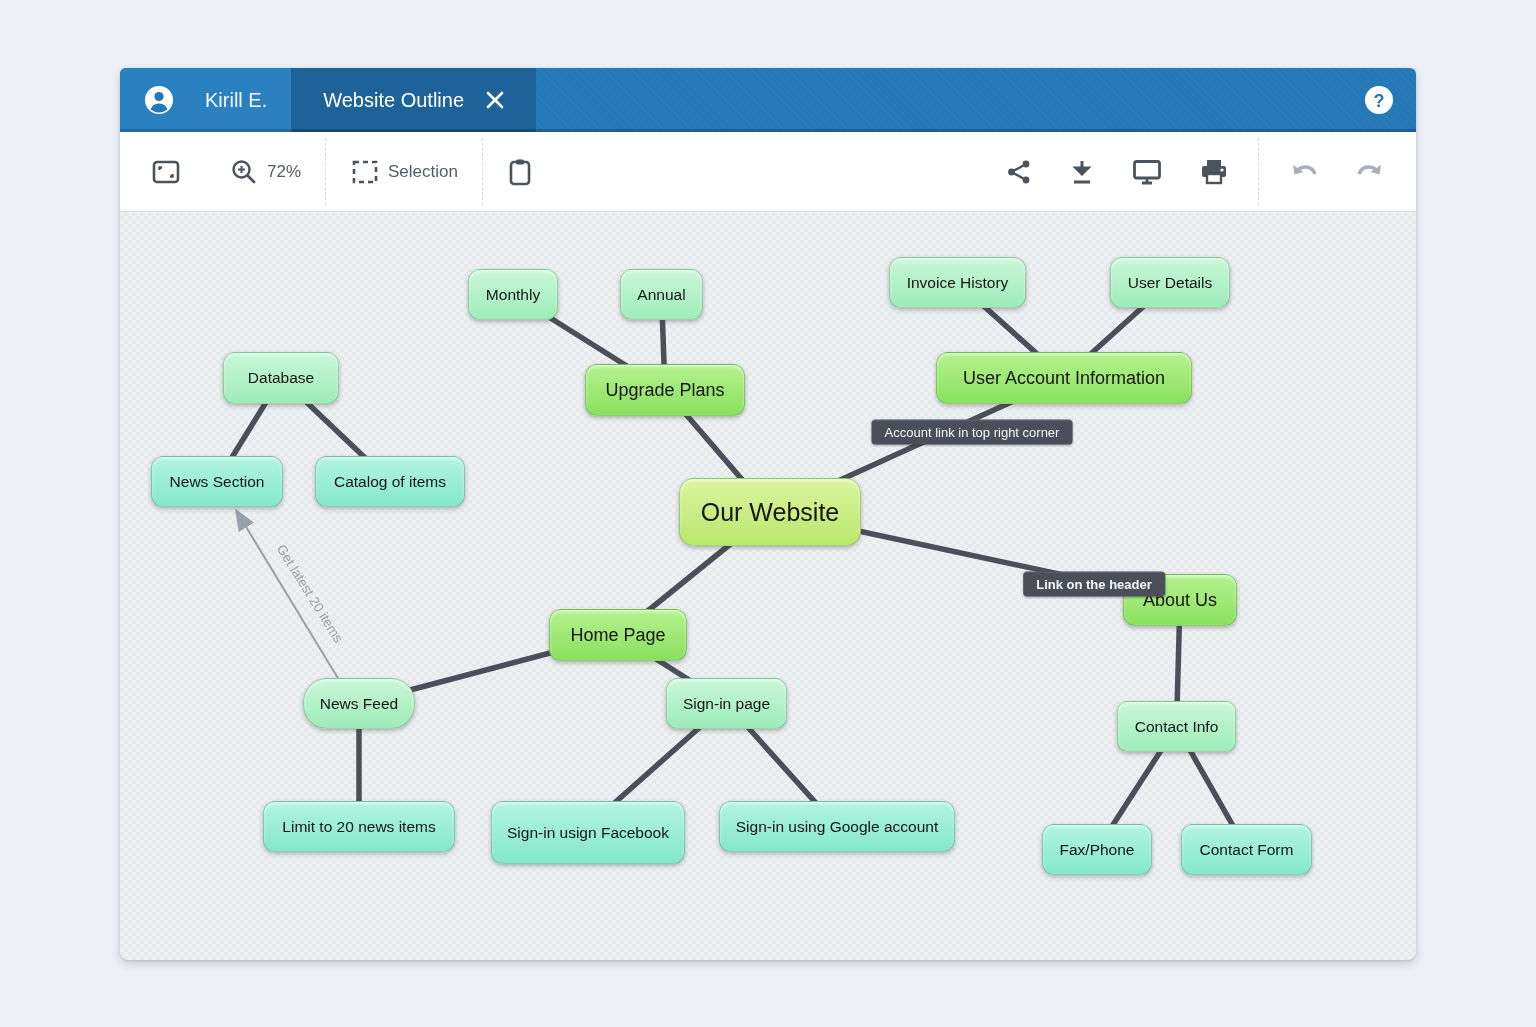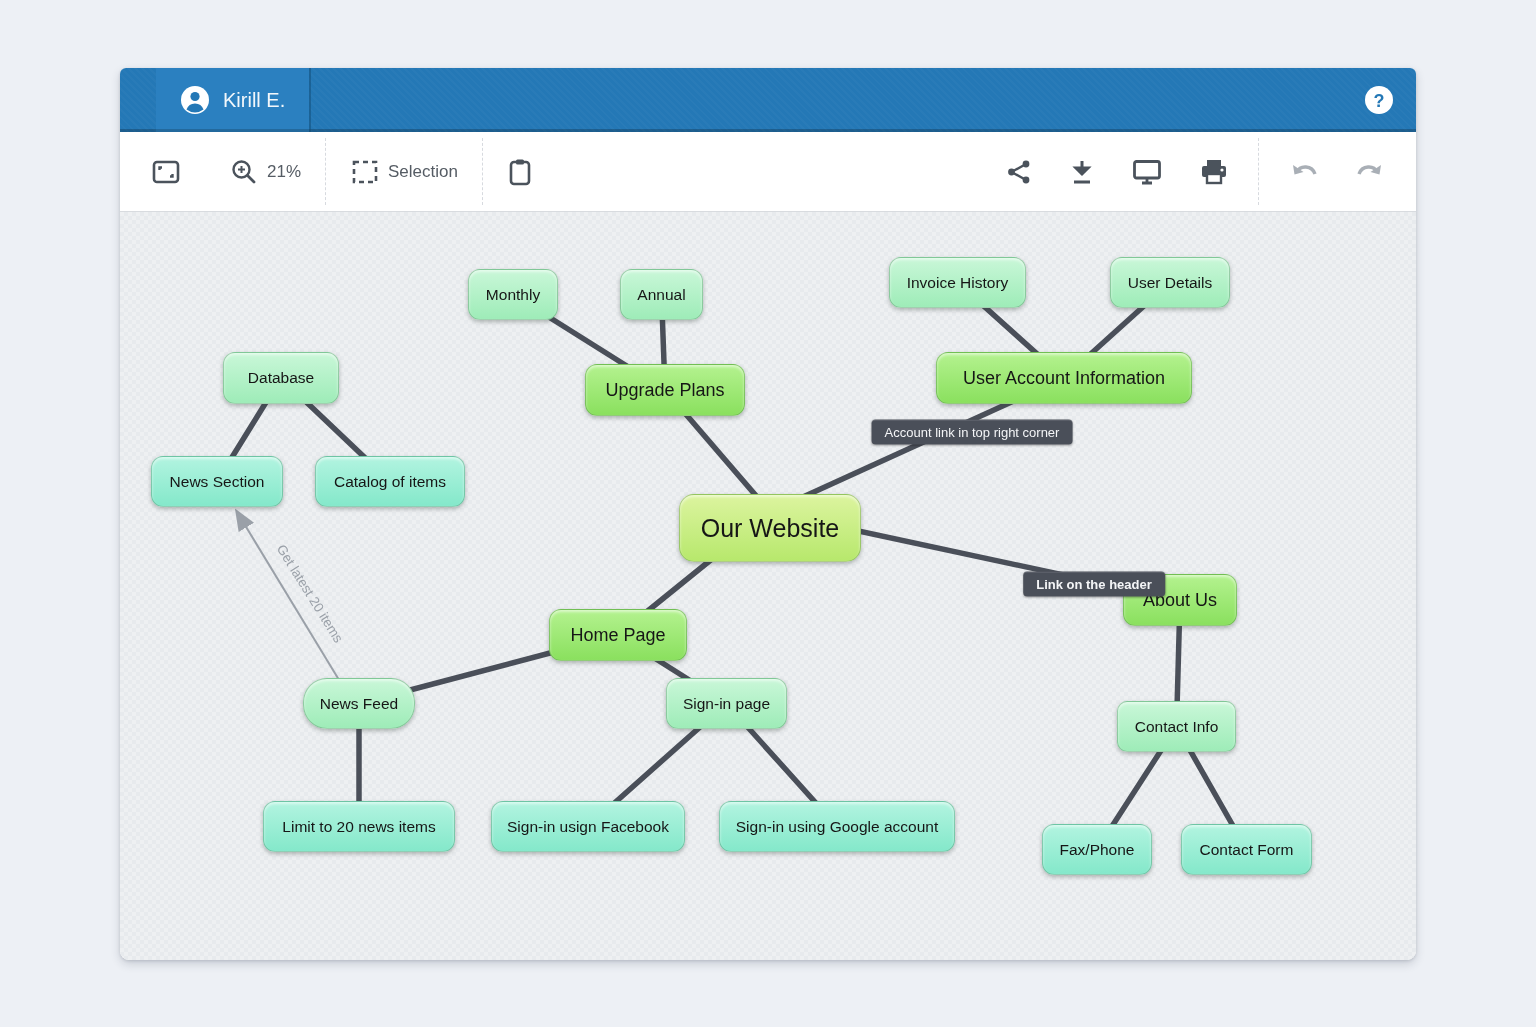--- a/index.html
+++ b/index.html
@@ -18,25 +18,24 @@
   }
   
   .titlebar{
     height:64px;background:var(--header);
     display:flex;align-items:stretch;
     box-shadow:inset 0 -3px 0 rgba(0,0,0,.22);
     background-image:repeating-linear-gradient(45deg,rgba(255,255,255,.025) 0 2px,transparent 2px 5px);
     color:#fff;
   }
   .tb-section{
-    display:flex;align-items:center;gap:13px;padding:0 24px;
+    display:flex;align-items:center;gap:31px;padding:0 24px;
     background:var(--header_light);
     box-shadow:inset 0 -3px 0 rgba(0,0,0,.18);
     cursor:pointer;
-    margin-left:36px;
   }
   .tb-section .label{font-size:20px;color:#f2f7fb;}
   .tb-sep{width:2px;background:rgba(15,70,110,.45);}
   .tb-tab{
     display:flex;align-items:center;gap:20px;padding:0 30px;
     background:var(--header_tab);
     box-shadow:inset 0 -3px 0 rgba(0,0,0,.25);
     cursor:pointer;
   }
   .tb-tab .label{font-size:20px;color:#fff;}
@@ -67,21 +66,21 @@
   #edge-svg line.edge{stroke:var(--edge);stroke-width:5.5;stroke-linecap:round;}
   #edge-svg line.annot{stroke:var(--arrow);stroke-width:2;}
   .arrow-label{fill:#9aa0a8;font-size:13.5px;font-family:"Liberation Sans",sans-serif;text-anchor:middle;}
   .node{
     position:absolute;display:flex;align-items:center;justify-content:center;
     text-align:center;color:#161616;box-sizing:border-box;
     border-radius:12px;border:1px solid rgba(40,90,50,.25);
     box-shadow:0 2px 4px rgba(55,65,60,.35), inset 0 2px 3px rgba(255,255,255,.55);
     cursor:pointer;padding:4px 8px;line-height:1.15;
   }
-  .node.root{background:linear-gradient(180deg,var(--root_top),var(--root_bottom));font-size:25px;border-radius:15px;margin-top:16px;}
+  .node.root{background:linear-gradient(180deg,var(--root_top),var(--root_bottom));font-size:25px;border-radius:15px;}
   .node.green{background:linear-gradient(180deg,var(--green_top),var(--green_bottom));font-size:18px;}
   .node.mint{background:linear-gradient(180deg,var(--mint_top),var(--mint_bottom));font-size:15.5px;}
   .node.aqua{background:linear-gradient(180deg,var(--aqua_top),var(--aqua_bottom));font-size:15.5px;}
   .edge-pill{
     position:absolute;transform:translate(-50%,-50%);
     background:var(--pill);color:#f4f5f7;font-size:13px;
     padding:5px 13px;border-radius:4px;white-space:nowrap;
     box-shadow:0 1px 2px rgba(0,0,0,.25), inset 0 1px 0 rgba(255,255,255,.18);
     cursor:pointer;
   }
@@ -95,20 +94,26 @@
   <div class="titlebar">
     <div class="tb-section">
       <svg class="icon" width="30" height="30" viewBox="0 0 30 30">
         <circle cx="15" cy="15" r="14" fill="#ffffff"></circle>
         <circle cx="15" cy="11.5" r="4.6" fill="#2478b6"></circle>
         <path d="M6.5 24.5 a9 9 0 0 1 17 0 a14 14 0 0 1 -17 0 z" fill="#2478b6"></path>
       </svg>
       <span class="label">Kirill E.</span>
     </div>
     <div class="tb-sep"></div>
+    <div class="tb-tab">
+      <span class="label">Website Outline</span>
+      <svg class="icon" width="22" height="22" viewBox="0 0 22 22">
+        <path d="M4 4 L18 18 M18 4 L4 18" stroke="#ffffff" stroke-width="2.6" stroke-linecap="round"></path>
+      </svg>
+    </div>
     <div class="tb-spacer"></div>
     <div class="tb-help">
       <svg class="icon" width="30" height="30" viewBox="0 0 30 30">
         <circle cx="15" cy="15" r="14" fill="#ffffff"></circle>
         <text x="15" y="21.5" text-anchor="middle" font-family="Liberation Sans,sans-serif" font-size="18" font-weight="bold" fill="#2478b6">?</text>
       </svg>
     </div>
   </div>
 
   <div class="toolbar">
@@ -118,21 +123,21 @@
         <path d="M7.5 10 V7.5 H10" fill="none" stroke="#4b535c" stroke-width="2.4"></path>
         <path d="M20.5 14 V16.5 H18" fill="none" stroke="#4b535c" stroke-width="2.4"></path>
       </svg>
     </button>
     <button class="tool-btn" style="margin-left:30px;">
       <svg class="icon" width="28" height="28" viewBox="0 0 28 28">
         <circle cx="11.5" cy="11.5" r="8" fill="none" stroke="#4b535c" stroke-width="2.4"></circle>
         <path d="M11.5 8 v7 M8 11.5 h7" stroke="#4b535c" stroke-width="2"></path>
         <path d="M17.5 17.5 L24 24" stroke="#4b535c" stroke-width="2.8" stroke-linecap="round"></path>
       </svg>
-      <span class="t-label">21%</span>
+      <span class="t-label">72%</span>
     </button>
     <div class="tool-sep"></div>
     <button class="tool-btn">
       <svg class="icon" width="28" height="26" viewBox="0 0 28 26">
         <rect x="3" y="3" width="22" height="20" fill="none" stroke="#4b535c" stroke-width="2.6" stroke-dasharray="5 4"></rect>
       </svg>
       <span class="t-label">Selection</span>
     </button>
     <div class="tool-sep"></div>
     <button class="tool-btn">
@@ -229,21 +234,21 @@
         <div class="node mint" style="left: 500px; top: 57px; width: 83px; height: 51px;">Annual</div>
         <div class="node mint" style="left: 769px; top: 45px; width: 137px; height: 51px;">Invoice History</div>
         <div class="node mint" style="left: 990px; top: 45px; width: 120px; height: 51px;">User Details</div>
         <div class="node mint" style="left: 103px; top: 140px; width: 116px; height: 52px;">Database</div>
         <div class="node mint" style="left: 183px; top: 466px; width: 112px; height: 51px; border-radius: 24px;">News Feed</div>
         <div class="node mint" style="left: 546px; top: 466px; width: 121px; height: 51px;">Sign-in page</div>
         <div class="node mint" style="left: 997px; top: 489px; width: 119px; height: 51px; border-radius: 10px;">Contact Info</div>
         <div class="node aqua" style="left: 31px; top: 244px; width: 132px; height: 51px;">News Section</div>
         <div class="node aqua" style="left: 195px; top: 244px; width: 150px; height: 51px;">Catalog of items</div>
         <div class="node aqua" style="left: 143px; top: 589px; width: 192px; height: 51px;">Limit to 20 news items</div>
-        <div class="node aqua" style="left: 371px; top: 589px; width: 194px; height: 51px;">Sign-in usign Facebook</div>
+        <div class="node aqua" style="left: 371px; top: 589px; width: 194px; height: 63px;">Sign-in usign Facebook</div>
         <div class="node aqua" style="left: 599px; top: 589px; width: 236px; height: 51px;">Sign-in using Google account</div>
         <div class="node aqua" style="left: 922px; top: 612px; width: 110px; height: 51px;">Fax/Phone</div>
         <div class="node aqua" style="left: 1061px; top: 612px; width: 131px; height: 51px;">Contact Form</div>
       </div>
     <div id="pill-layer">
         <div class="edge-pill" style="left: 852px; top: 220px;">Account link in top right corner</div>
         <div class="edge-pill" style="left: 974px; top: 372px; font-weight: bold;">Link on the header</div>
       </div>
   </div>
 </div>

